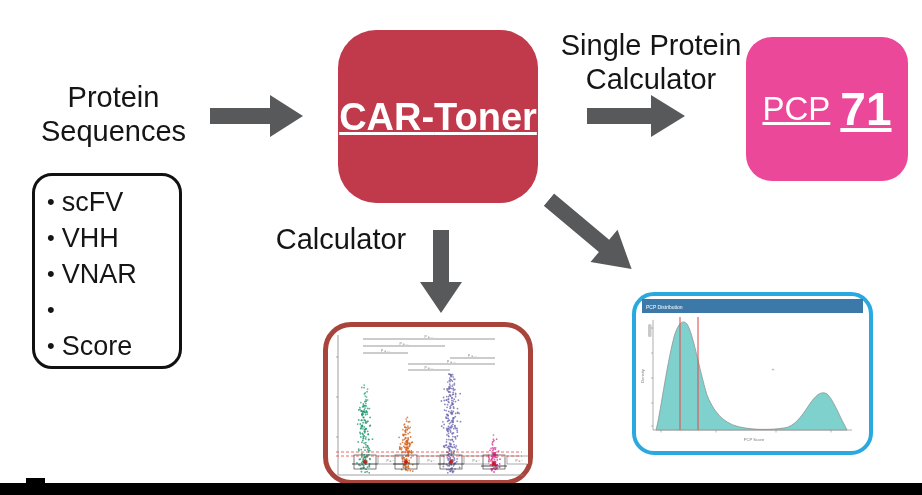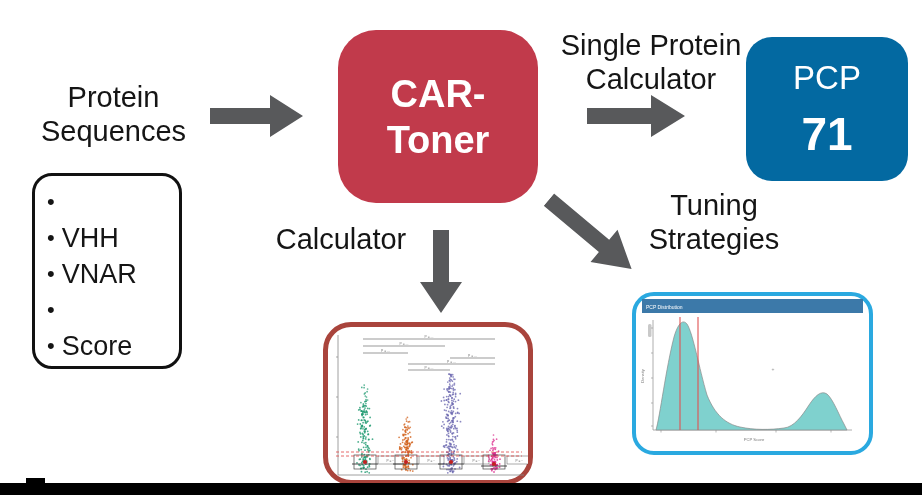--- a/index.html
+++ b/index.html
@@ -1,21 +1,21 @@
 <!DOCTYPE html>
 <html><head>
 <meta charset="utf-8">
 <style>
   html,body{margin:0;padding:0;background:#fff;}
   #canvas{
     position:relative;width:922px;height:495px;background:#ffffff;overflow:hidden;
     font-family:"Liberation Sans", sans-serif;color:#111;
   }
   .lbl{position:absolute;text-align:center;font-size:29px;line-height:34px;color:#151515;}
-  .rounded-box{position:absolute;box-sizing:border-box;color:#fff;display:flex;flex-direction:column;align-items:center;justify-content:center;}
+  .rounded-box{position:absolute;box-sizing:border-box;color:#fff;display:flex;align-items:center;justify-content:center;text-decoration:underline;}
   #cartoner-box{left:338px;top:30px;width:200px;height:173px;border-radius:38px;font-weight:bold;font-size:38px;line-height:46px;}
   #pcp-box{left:746px;top:37px;width:162px;height:144px;border-radius:26px;}
   #pcp-box .pcp-title{font-size:33px;line-height:40px;font-weight:500;}
   #pcp-box .pcp-score{font-size:46px;line-height:52px;font-weight:bold;}
   #input-types-box{
     position:absolute;left:32px;top:173px;width:150px;height:196px;box-sizing:border-box;
     border:3px solid #111;border-radius:20px;padding:8px 6px 6px 12px;background:#fff;
   }
   .list-item{display:flex;align-items:center;font-size:27px;line-height:36px;color:#151515;}
   .list-item .bullet{font-size:22px;margin-right:7px;}
@@ -32,20 +32,21 @@
 <div id="canvas">
 
   <div class="lbl" style="left:21px;top:80px;width:185px;">
     <div>Protein</div>
     <div>Sequences</div>
   </div>
 
   <div id="input-types-box">
     <div class="list-item">
       <span class="bullet">•</span>
+      <span>scFV</span>
     </div>
     <div class="list-item">
       <span class="bullet">•</span>
       <span>VHH</span>
     </div>
     <div class="list-item">
       <span class="bullet">•</span>
       <span>VNAR</span>
     </div>
     <div class="list-item">
@@ -68,41 +69,37 @@
 
   <div class="lbl" style="left:545px;top:0;width:212px;margin-top:28px;">
     <div>Single Protein</div>
     <div>Calculator</div>
   </div>
 
   <svg class="arrow" style="left:587px;top:92px;" width="100" height="48">
     <polygon class="arrow-shape" points="0,16 64,16 64,3 98,24 64,45 64,32 0,32" fill="#58595B"></polygon>
   </svg>
 
-  <div id="pcp-box" class="rounded-box" style="background: #0369a1; gap: 10px;">
+  <div id="pcp-box" class="rounded-box" style="background: #ec4899; gap: 10px;">
     <div class="pcp-title">PCP</div>
     <div class="pcp-score">71</div>
   </div>
 
   <div class="lbl" style="left:266px;top:222px;width:150px;">
     <div>Calculator</div>
   </div>
 
   <svg class="arrow" style="left:418px;top:230px;" width="46" height="84">
     <polygon class="arrow-shape" points="15,0 31,0 31,52 44,52 23,83 2,52 15,52" fill="#58595B"></polygon>
   </svg>
 
   <svg class="arrow" style="left:536px;top:211px;transform:rotate(40deg);" width="110" height="48">
     <polygon class="arrow-shape" points="0,16 72,16 72,3 108,24 72,45 72,32 0,32" fill="#58595B"></polygon>
   </svg>
 
-  <div class="lbl" style="left:630px;top:188px;width:168px;">
-    <div>Tuning</div>
-    <div>Strategies</div>
-  </div>
 
   <div id="batch-plot-card" class="mini-card">
     <svg id="batch-plot-svg" width="200" height="153" viewBox="0 0 200 153">
         <line x1="10" y1="8" x2="10" y2="148" stroke="#888888" stroke-width="0.8"></line>
         <line x1="10" y1="148" x2="196" y2="148" stroke="#888888" stroke-width="0.8"></line>
         <line x1="8" y1="30" x2="10" y2="30" stroke="#888888" stroke-width="0.7"></line>
         <line x1="8" y1="70" x2="10" y2="70" stroke="#888888" stroke-width="0.7"></line>
         <line x1="8" y1="110" x2="10" y2="110" stroke="#888888" stroke-width="0.7"></line>
         <line x1="35" y1="12" x2="167" y2="12" stroke="#555" stroke-width="0.6"></line>
         <text x="101" y="10.8" font-size="3.4" fill="#777" text-anchor="middle" font-family="Liberation Sans, sans-serif">P = ...</text>

